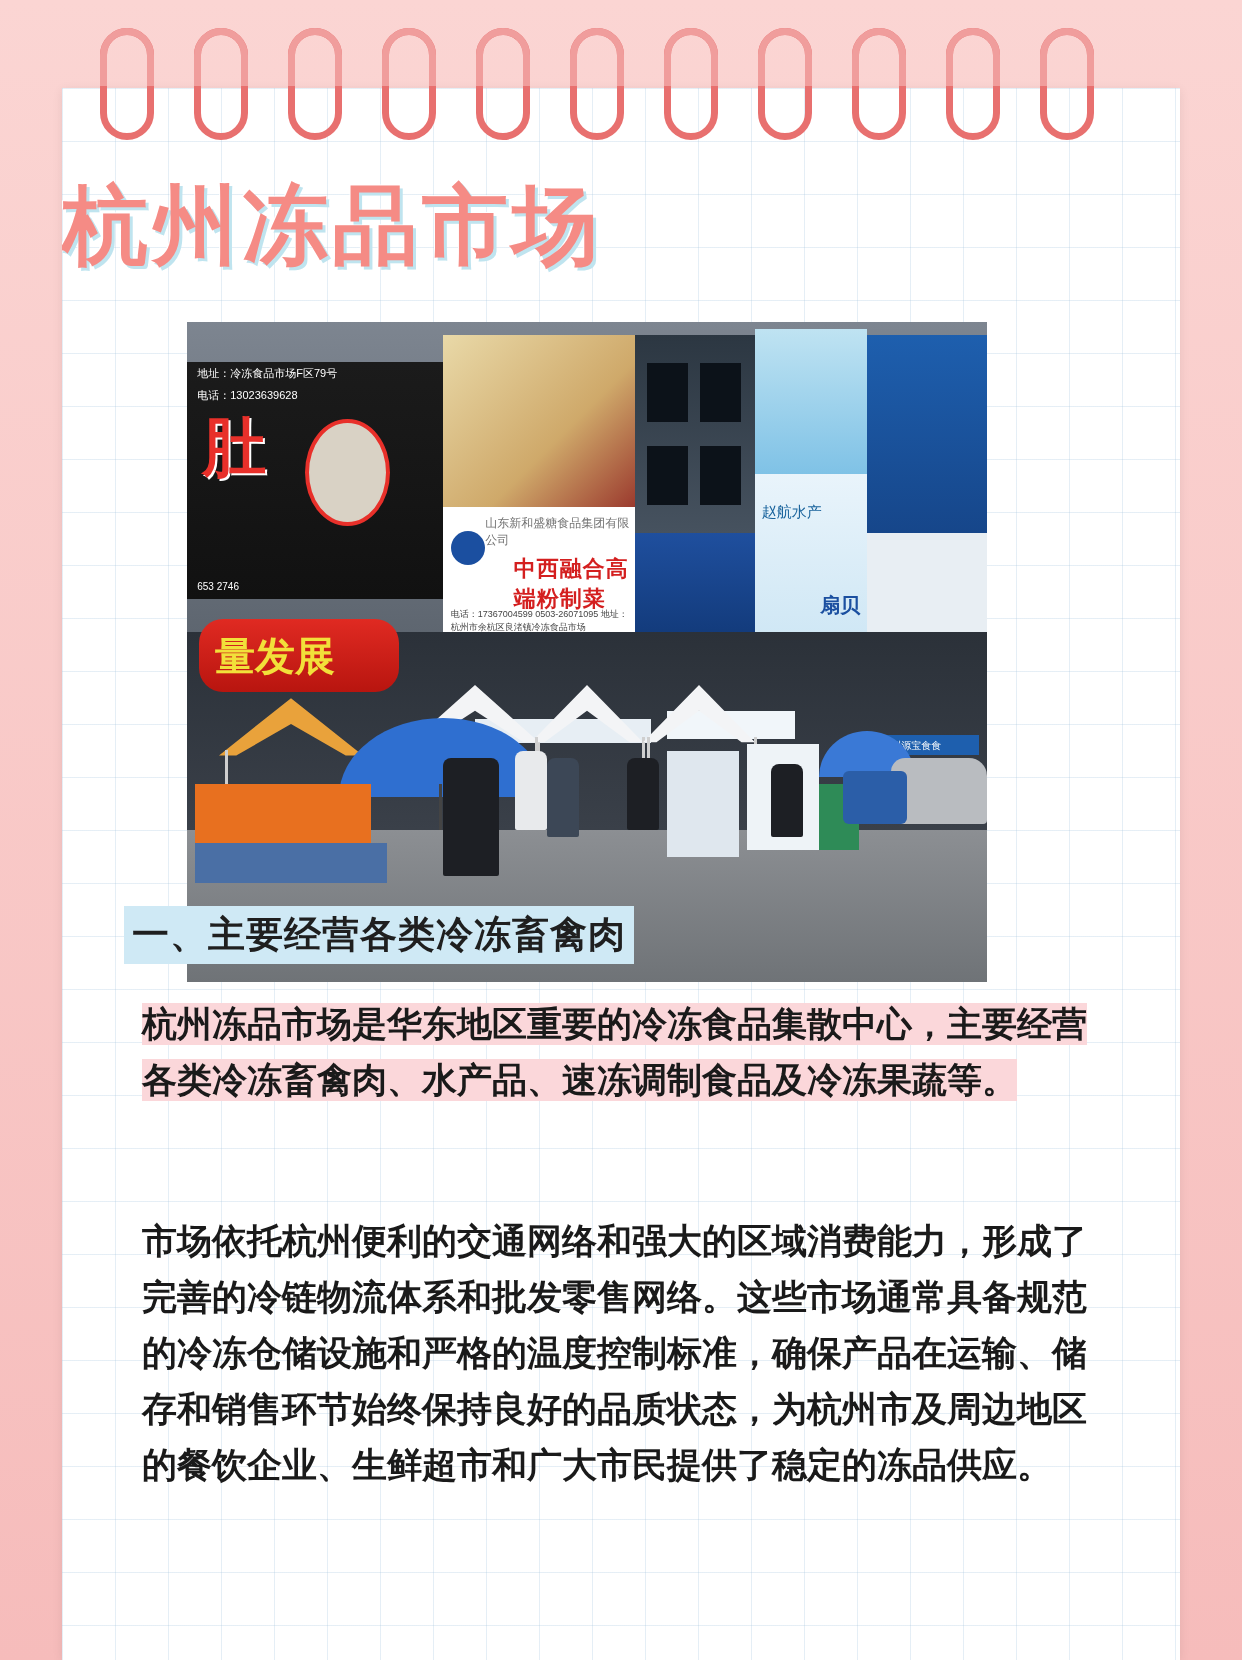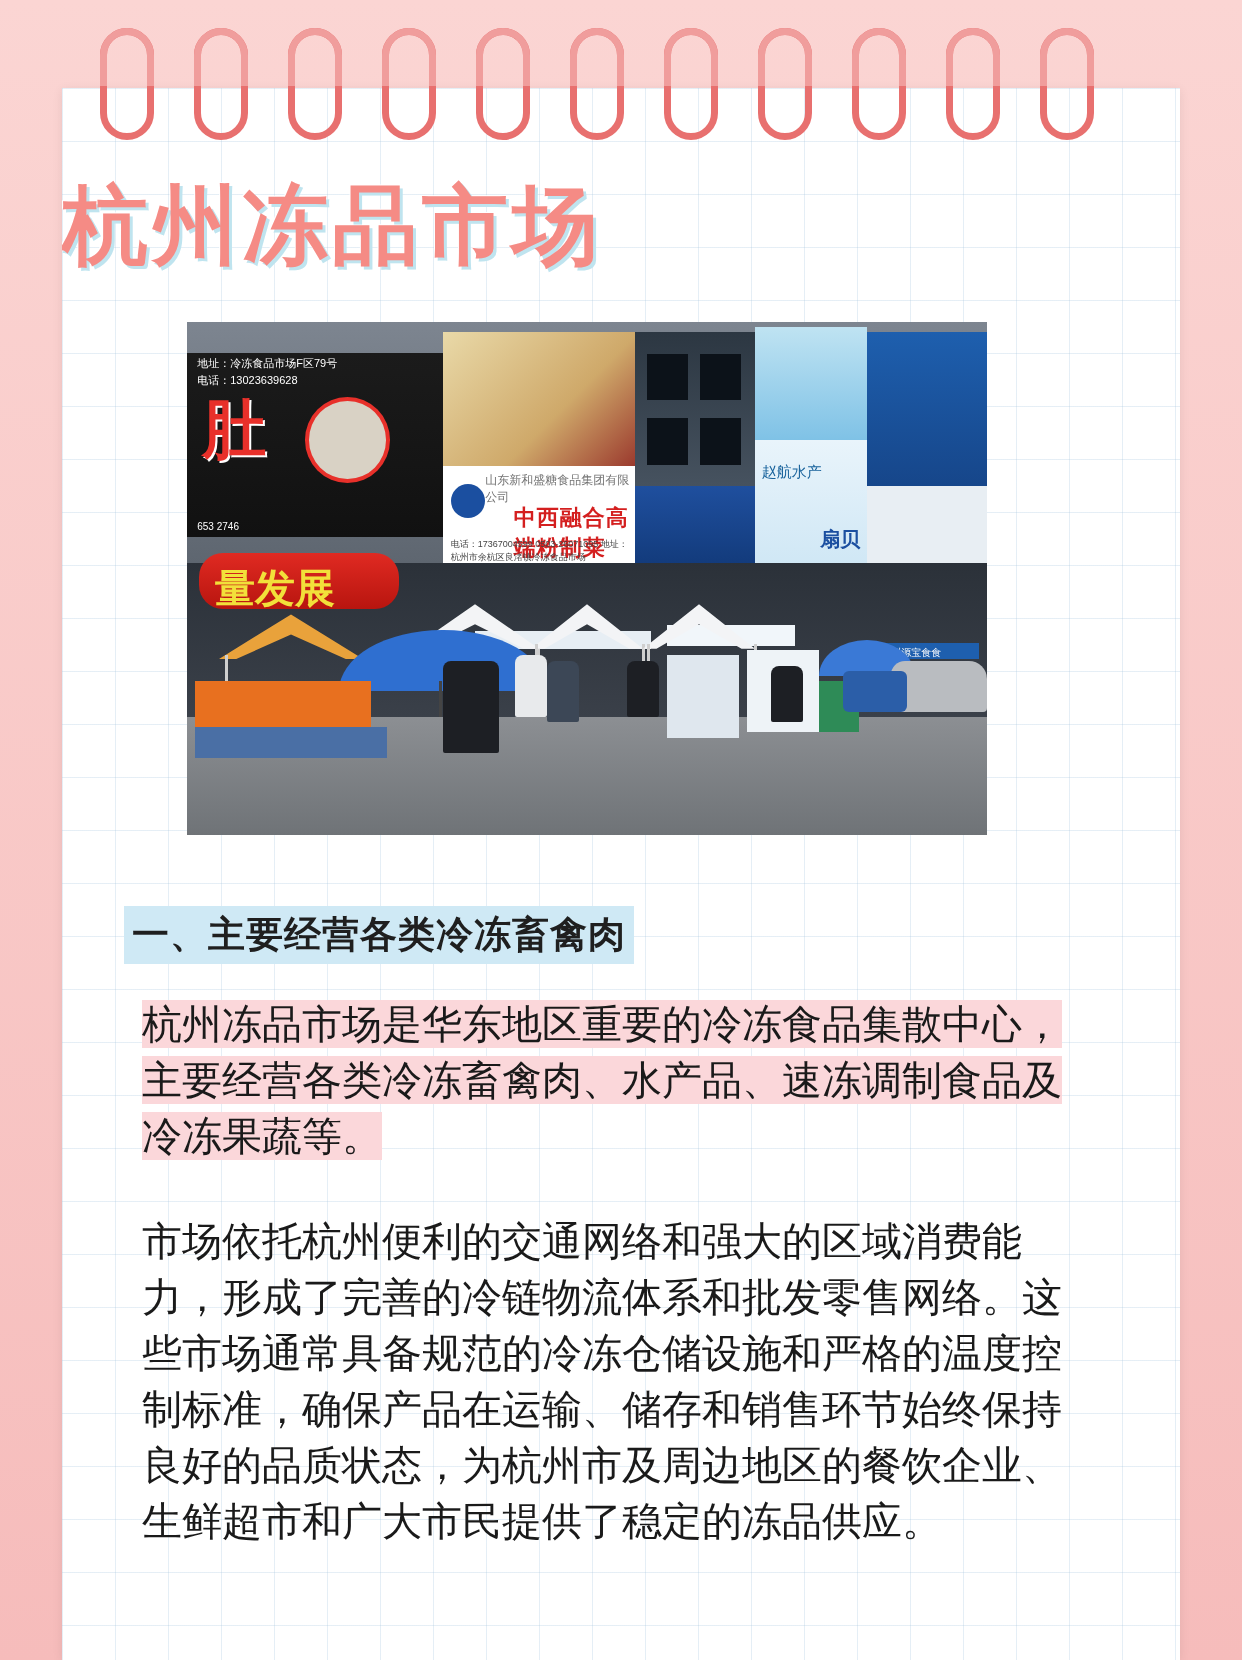--- a/index.html
+++ b/index.html
@@ -86,21 +86,21 @@
       -1px -1px 0 #ffffff;
     font-family: "DejaVu Sans", "Liberation Sans", sans-serif;
   }
 
   
   .photo-wrap {
     position: absolute;
     left: 125px;
     top: 234px;
     width: 800px;
-    height: 513px;
+    height: 660px;
     background: #1d2530;
     overflow: hidden;
   }
   .photo {
     position: absolute;
     inset: 0;
   }
   
   .sky { position:absolute; left:0; top:0; width:100%; height:32%; background: linear-gradient(180deg,#b9c8d4 0%, #cdd8e0 100%); }
   
@@ -171,24 +171,25 @@
     padding: 4px 8px;
     letter-spacing: 1px;
     font-family: "DejaVu Sans", "Liberation Sans", sans-serif;
   }
 
   
   .para {
     position: absolute;
     left: 80px;
     width: 950px;
-    font-size: 40px;
+    font-size: 35px;
     line-height: 56px;
     color: #1a1a1a;
     font-family: "DejaVu Sans", "Liberation Sans", sans-serif;
+    font-weight: bold;
   }
   .para.p1 { top: 908px; }
   .para.p2 { top: 1125px; }
   .hl {
     background: #fbd7da;
     padding: 1px 0;
   }
 </style>
 </head>
 <body>

